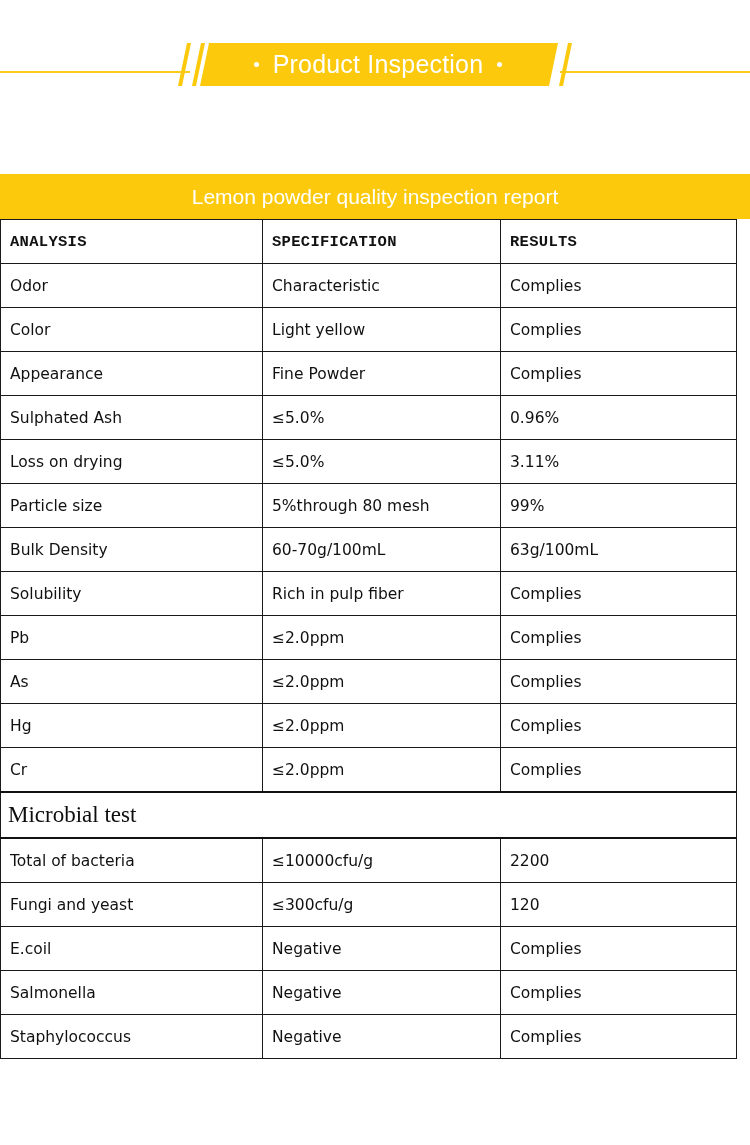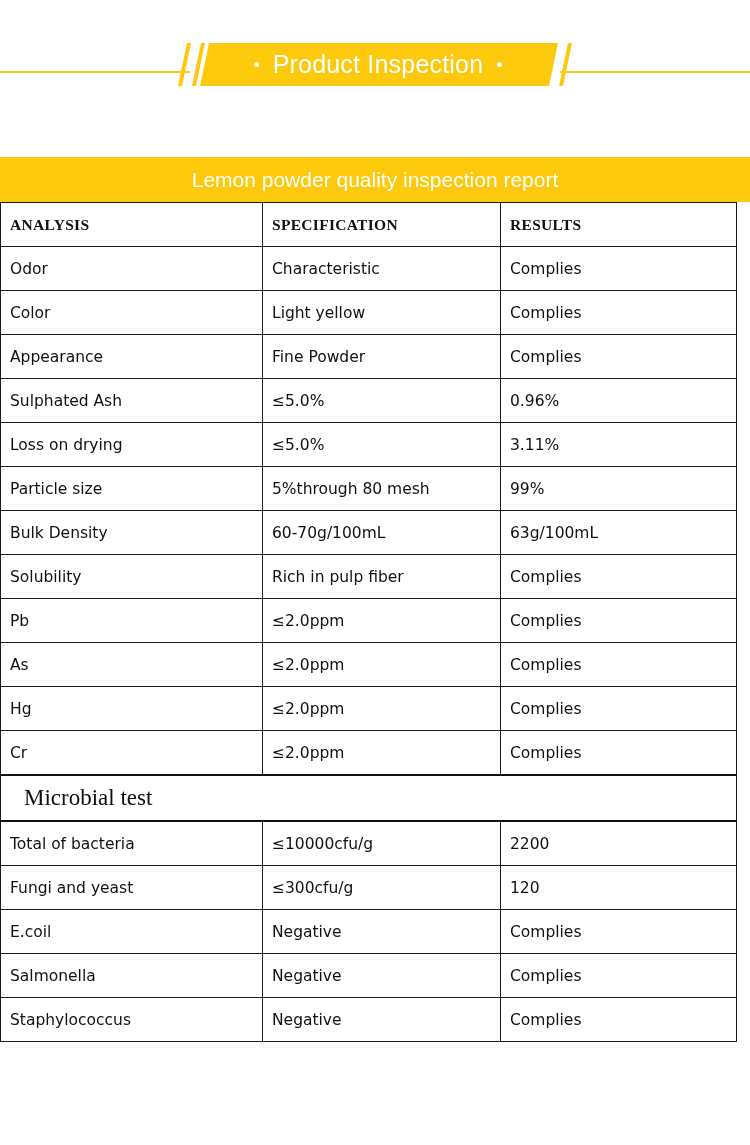--- a/index.html
+++ b/index.html
@@ -69,21 +69,21 @@
     font-family: "Liberation Sans", sans-serif;
     font-size: 25px;
     font-weight: 500;
     letter-spacing: 0.2px;
     white-space: nowrap;
   }
 
   
   .report {
     position: absolute;
-    top: 157px;
+    top: 174px;
     left: 0px;
     width: 750px;
   }
   .report-title {
     width: 750px;
     height: 45px;
     background: #FCC90D;
     color: #ffffff;
     font-family: "Liberation Sans", sans-serif;
     font-size: 21px;
@@ -109,34 +109,34 @@
     vertical-align: middle;
     overflow: hidden;
     white-space: nowrap;
   }
   col.c-analysis { width: 262px; }
   col.c-spec     { width: 238px; }
   col.c-result   { width: 236px; }
 
   td.colhead {
     color: #EFC038;
-    font-family: Liberation Serif, serif;
+    font-family: Liberation Mono, monospace;
     font-weight: bold;
     font-size: 23px;
     height: 50px;
     letter-spacing: 0.3px;
   }
   tr.section-row td {
     font-family: "Liberation Serif", serif;
     font-size: 23px;
     color: #0d0d0d;
     height: 44px;
     border-top: 2px solid #111111;
     border-bottom: 2px solid #111111;
-    padding-left: 23px;
+    padding-left: 7px;
   }
 </style>
 </head>
 <body>
 
 <div class="banner-wrap">
   <div class="banner-rule left"></div>
   <div class="banner-rule right"></div>
 
   <div class="banner-slash s1"></div>

